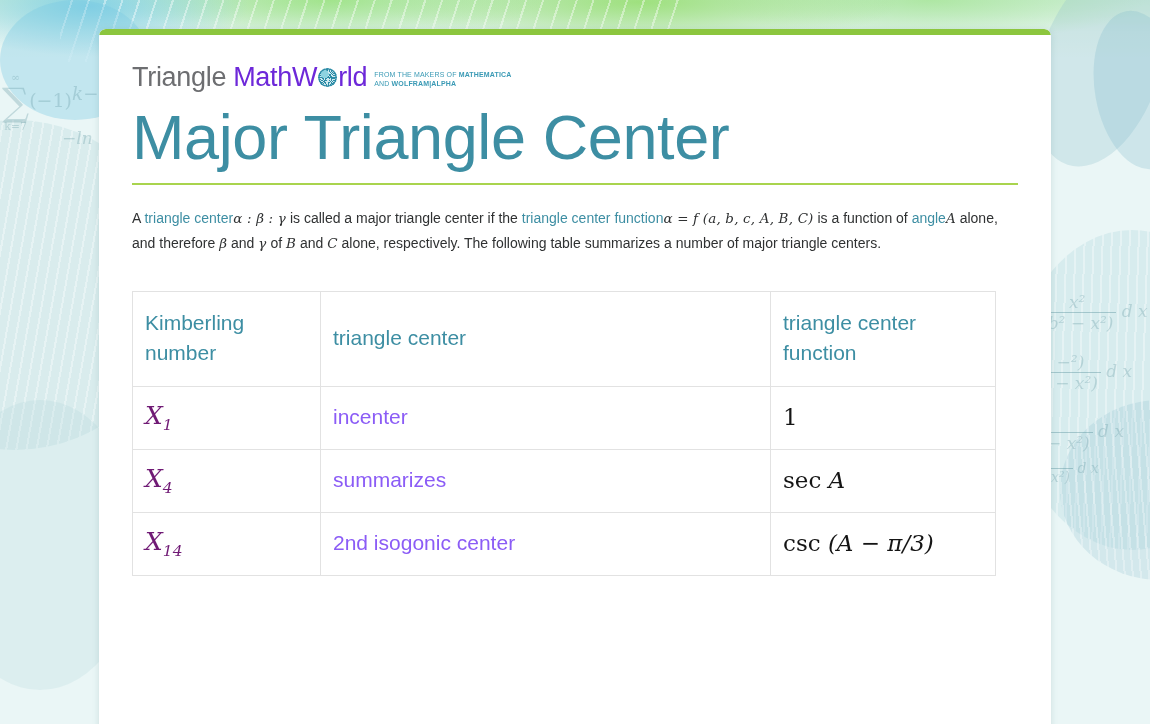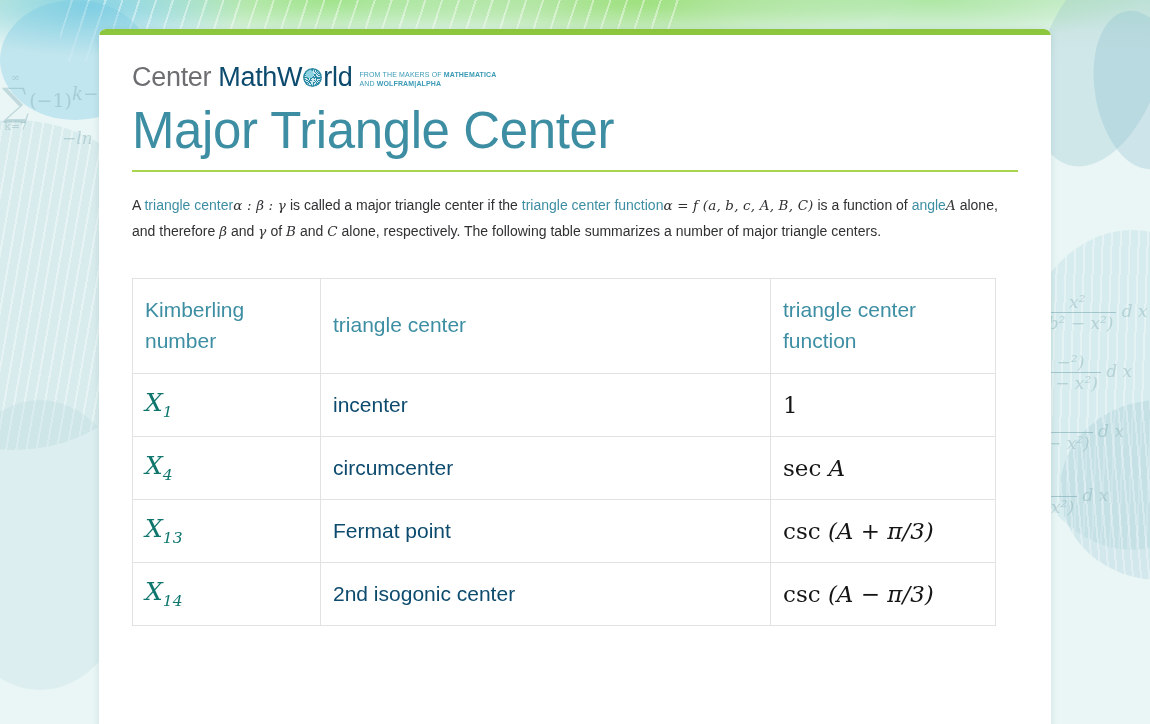--- a/index.html
+++ b/index.html
@@ -65,21 +65,21 @@
   .sup { font-size: .68em; vertical-align: super; }
   .frac { display: inline-block; vertical-align: middle; text-align: center; }
   .frac .num { display: block; border-bottom: 1px solid rgba(95,150,160,.45); padding: 0 3px; }
   .frac .den { display: block; padding: 0 3px; }
 
   #f-left-1 { left: 2px;  top: 72px;  font-size: 19px; }
   #f-left-2 { left: 62px; top: 128px; font-size: 17px; }
   #f-right-1 { left: 1038px; top: 292px; font-size: 17px; }
   #f-right-2 { left: 1040px; top: 352px; font-size: 17px; }
   #f-right-3 { left: 1044px; top: 412px; font-size: 17px; }
-  #f-right-4 { left: 1048px; top: 476px; font-size: 17px; }
+  #f-right-4 { left: 1048px; top: 452px; font-size: 14px; }
 
   
   #card {
     position: absolute; left: 99px; top: 29px;
     width: 952px; height: 720px;
     background: #ffffff;
     border-radius: 7px 7px 0 0;
     box-shadow: 0 1px 7px rgba(60,110,120,.17);
     z-index: 2; overflow: hidden;
   }
@@ -91,39 +91,39 @@
   .card-inner { padding: 26px 33px 0 33px; }
 
   
   .logo-row { display: flex; align-items: flex-end; gap: 7px; height: 30px; }
   .logo-main {
     font-size: 27px; letter-spacing: -.3px;
     display: flex; align-items: baseline; gap: 7px;
     line-height: 1;
   }
   .logo-wolfram { color: #6d6e71; font-weight: 400; }
-  .logo-math { color: #0c4a6e; font-weight: 400; display: inline-flex; align-items: baseline; }
+  .logo-math { color: #6d28d9; font-weight: 400; display: inline-flex; align-items: baseline; }
   .globe {
     display: inline-block; width: 19px; height: 19px; border-radius: 50%;
     background:
       radial-gradient(circle at 35% 32%, #8ed3e0 0 22%, rgba(255,255,255,0) 23%),
       repeating-conic-gradient(from 0deg at 50% 50%, #2b8ba6 0deg 7deg, #cfe9ef 7deg 14deg),
       #2b8ba6;
     position: relative; top: 1px; margin: 0 1px;
     box-shadow: inset 0 0 0 1.5px #2b8ba6;
   }
   .logo-tag {
     color: #3a9ab5; font-size: 7px; line-height: 1.32;
     letter-spacing: .15px; padding-bottom: 3px; text-transform: uppercase;
   }
   .logo-tag b { font-weight: 700; }
 
   
   #page-title {
-    color: #3d8ea3; font-size: 51px; font-weight: 400;
+    color: #3d8ea3; font-size: 63px; font-weight: 400;
     margin: 13px 0 0 0; line-height: 1.06; letter-spacing: -.4px;
   }
   .title-rule { height: 2px; background: #a9d44e; margin-top: 12px; }
 
   
   #intro {
     margin-top: 21px; font-size: 14px; line-height: 1.83;
     color: #2f3132;
   }
   #intro a, .tlink { color: #3d8ea3; text-decoration: none; cursor: pointer; }
@@ -148,24 +148,24 @@
   }
   #center-table th {
     color: #3d8ea3; font-size: 21px; line-height: 1.45;
     padding-top: 16px; padding-bottom: 17px;
   }
   .col-1 { width: 188px; }
   .col-2 { width: 450px; }
   .col-3 { width: 225px; }
   td.kimberling {
     font-family: "DejaVu Serif", serif; font-style: italic;
-    font-size: 25px; color: #0f766e; padding-left: 14px;
+    font-size: 25px; color: #701a75; padding-left: 14px;
   }
   td.kimberling .sub { font-size: .62em; vertical-align: sub; font-style: italic; }
-  td.center-name { font-size: 21px; color: #0c4a6e; }
+  td.center-name { font-size: 21px; color: #8b5cf6; }
   td.func {
     font-family: "DejaVu Serif", serif; font-size: 23px; color: #151515;
   }
   td.func .fn { font-style: normal; }
   td.func .var { font-style: italic; }
 </style>
 </head>
 <body>
 
 <div id="bg-layer">
@@ -219,21 +219,21 @@
     <span>d x</span>
   </div>
 </div>
 
 <div id="card">
   <div class="card-topbar"></div>
   <div class="card-inner">
 
     <div class="logo-row">
       <div class="logo-main">
-        <span class="logo-wolfram">Center</span>
+        <span class="logo-wolfram">Triangle</span>
         <span class="logo-math">
           <span>Math</span>
             <span>W</span>
             <span class="globe"></span>
             <span>rld</span>
         </span>
       </div>
       <div class="logo-tag">
         <div><span>FROM THE MAKERS OF </span><b>MATHEMATICA</b></div>
         <div><span>AND </span><b>WOLFRAM|ALPHA</b></div>
@@ -259,27 +259,22 @@
         </tr>
       </thead>
       <tbody id="table-body">
           <tr>
             <td class="kimberling"><span>X</span><span class="sub">1</span></td>
             <td class="center-name"><span>incenter</span></td>
             <td class="func"><span class="fn">1</span></td>
           </tr>
           <tr>
             <td class="kimberling"><span>X</span><span class="sub">4</span></td>
-            <td class="center-name"><span>circumcenter</span></td>
+            <td class="center-name"><span>summarizes</span></td>
             <td class="func"><span class="fn">sec </span><span class="var">A</span></td>
-          </tr>
-          <tr>
-            <td class="kimberling"><span>X</span><span class="sub">13</span></td>
-            <td class="center-name"><span>Fermat point</span></td>
-            <td class="func"><span class="fn">csc </span><span class="var">(A + π/3)</span></td>
           </tr>
           <tr>
             <td class="kimberling"><span>X</span><span class="sub">14</span></td>
             <td class="center-name"><span>2nd isogonic center</span></td>
             <td class="func"><span class="fn">csc </span><span class="var">(A − π/3)</span></td>
           </tr>
         </tbody>
     </table>
 
   </div>

